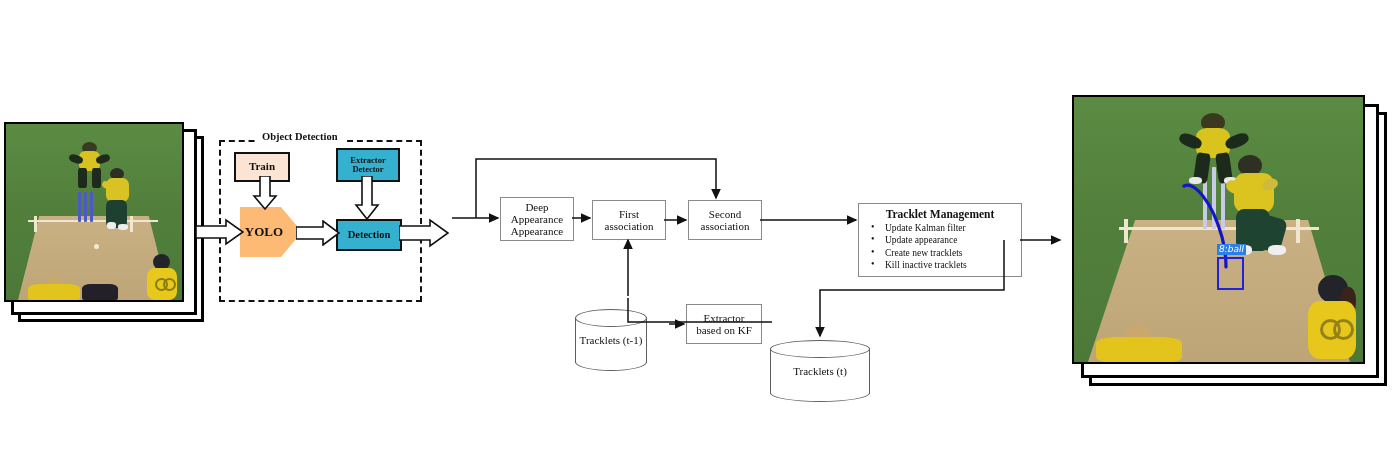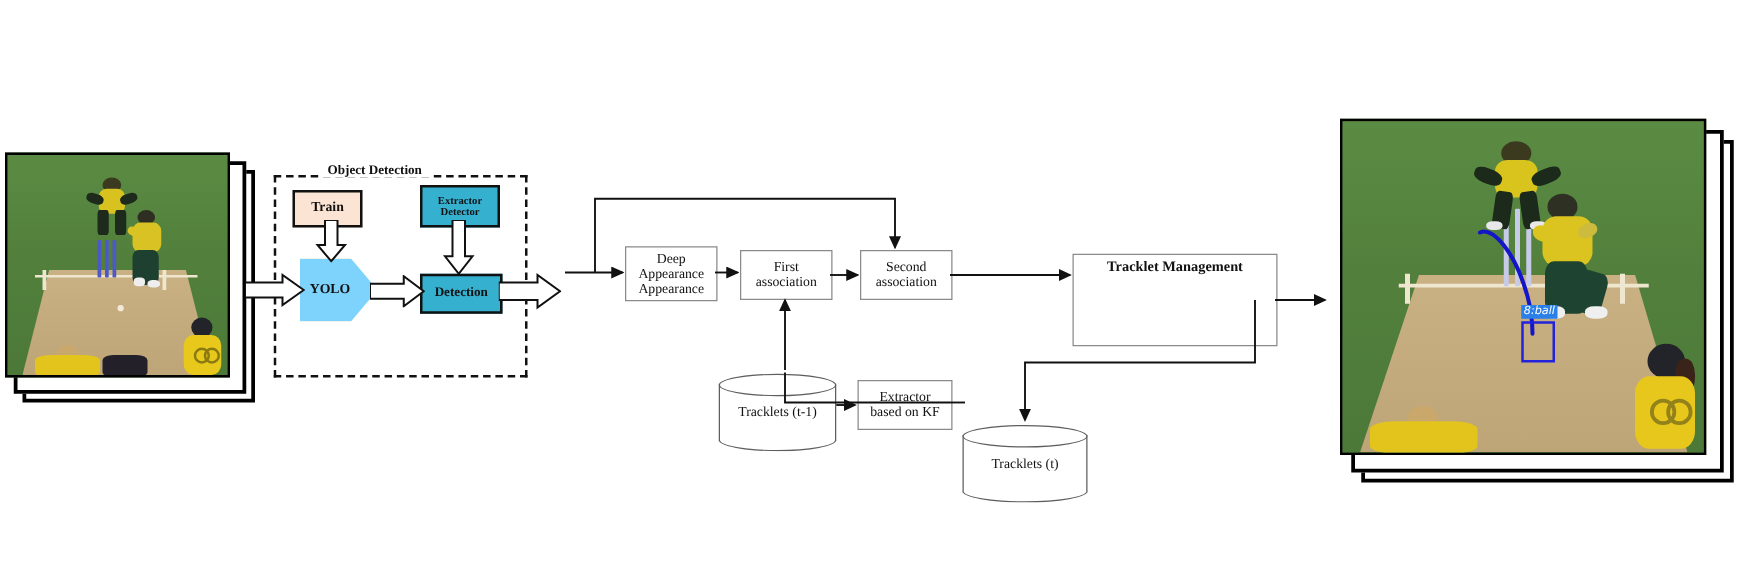--- a/index.html
+++ b/index.html
@@ -29,21 +29,21 @@
   .dashgroup{position:absolute;border:2px dashed #111;}
   .grouptitle{position:absolute;background:#fff;padding:0 6px;
               font-family:"Liberation Serif",serif;font-weight:bold;font-size:10.5px;
               white-space:nowrap;}
   .node{position:absolute;border:2px solid #111;display:flex;align-items:center;
         justify-content:center;text-align:center;font-weight:bold;
         font-family:"Liberation Serif",serif;line-height:1.08;}
   .n-train{background:#fbe4d3;font-size:11px;}
   .n-diff{background:#36b0cf;font-size:8.5px;}
   .n-det{background:#36b0cf;font-size:10.5px;}
-  .n-yolo{background:#7dd3fc;border:none;font-size:11px;
+  .n-yolo{background:#fdba74;border:none;font-size:13px;
           clip-path:polygon(0 0,66% 0,100% 50%,66% 100%,0 100%);
           filter:drop-shadow(1px 0 0 #111) drop-shadow(-1px 0 0 #111)
                  drop-shadow(0 1px 0 #111) drop-shadow(0 -1px 0 #111);}
 
   
   .barrow{position:absolute;}
   .barrow svg{display:block;}
 
   
   .pnode{position:absolute;border:1px solid #8a8a8a;background:#fff;
@@ -176,28 +176,34 @@
   <span>association</span>
 </div>
 
 <div class="pnode" style="left:688px;top:200px;width:72px;height:38px;flex-direction:column;">
   <span>Second</span>
   <span>association</span>
 </div>
 
 <div class="tm" style="left:858px;top:203px;width:162px;height:72px;">
   <div class="tm-title">Tracklet Management</div>
+  <ul>
+    <li>Update Kalman filter</li>
+    <li>Update appearance</li>
+    <li>Create new tracklets</li>
+    <li>Kill inactive tracklets</li>
+  </ul>
 </div>
 
 <div class="pnode" style="left:686px;top:304px;width:74px;height:38px;flex-direction:column;">
   <span>Extractor</span>
   <span>based on KF</span>
 </div>
 
-<div class="cyl" style="left:575px;top:299px;width:72px;height:62px;padding-left:22px;">
+<div class="cyl" style="left:575px;top:309px;width:72px;height:62px;">
   <div class="body"></div>
   <div class="bot"></div>
   <div class="top"></div>
   <div class="lab">Tracklets (t-1)</div>
 </div>
 
 <div class="cyl" style="left:770px;top:340px;width:100px;height:62px;">
   <div class="body"></div>
   <div class="bot"></div>
   <div class="top"></div>

